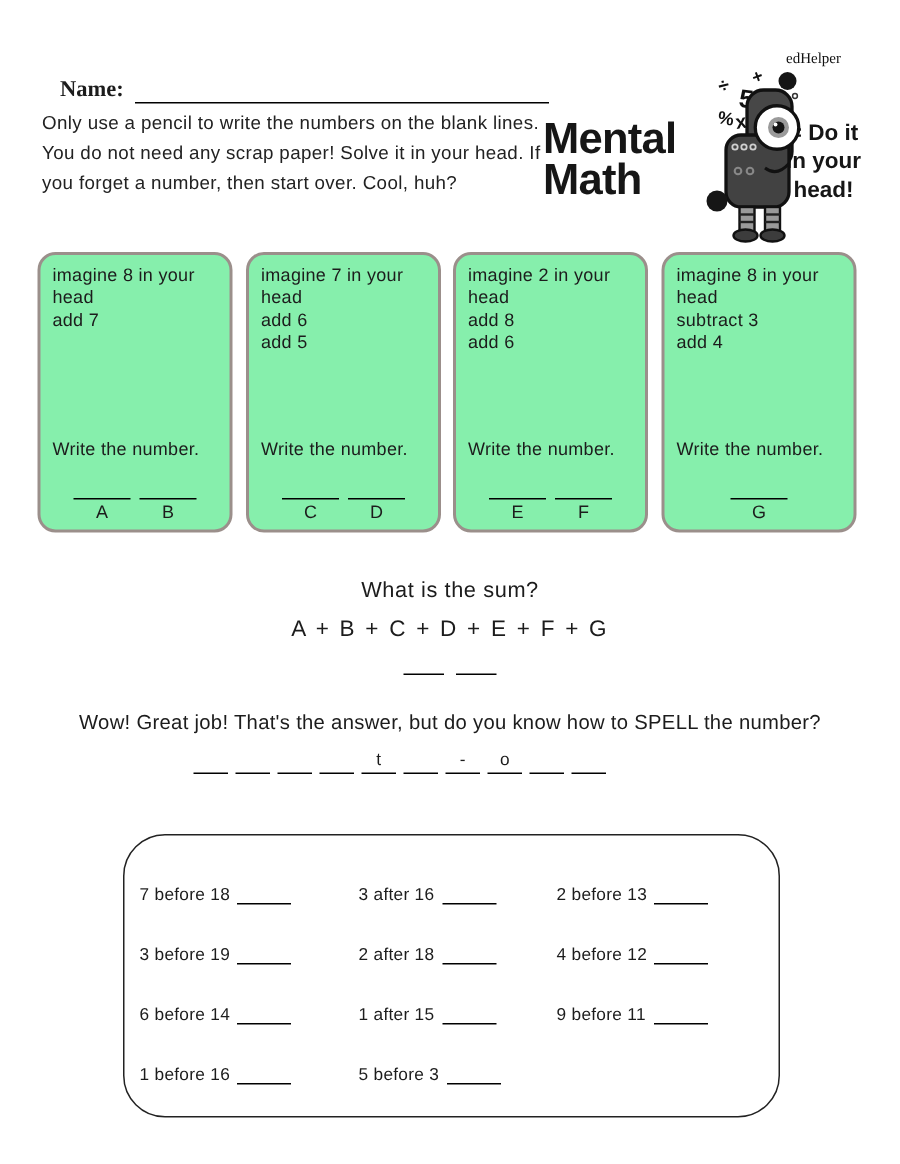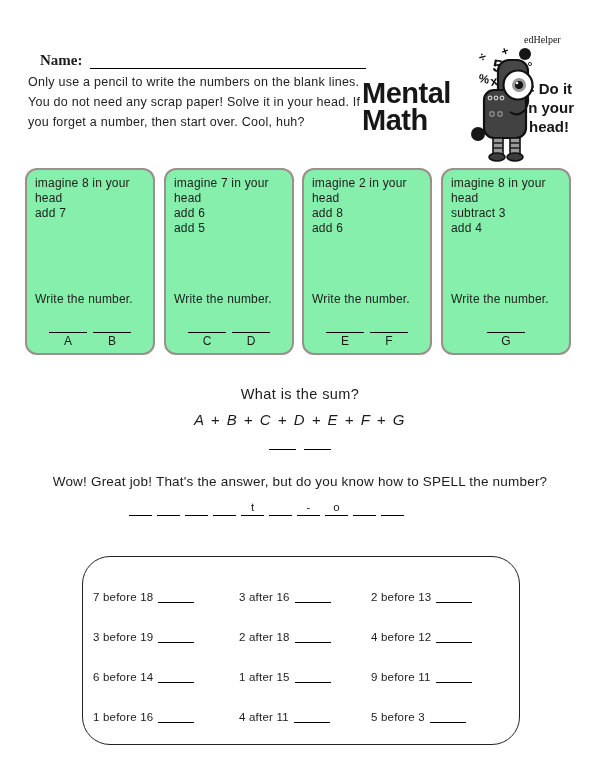--- a/index.html
+++ b/index.html
@@ -31,21 +31,21 @@
   .card-op{}
   .card-write{position:absolute;left:8px;top:122px;font-size:12px;letter-spacing:.2px;}
   .card-blanks{position:absolute;bottom:4px;left:0;right:0;display:flex;justify-content:center;gap:6px;}
   .blank{width:38px;height:15px;border-top:1.5px solid #000;text-align:center;
          font-size:12px;padding-top:1px;}
 
   
   .sum-q{position:absolute;top:386px;left:0;width:600px;text-align:center;
          font-size:14.5px;letter-spacing:.4px;}
   .sum-eq{position:absolute;top:411px;left:0;width:600px;text-align:center;
-          font-size:15px;letter-spacing:1.5px;font-style:italic;}
+          font-size:15px;letter-spacing:1.5px;}
   .sum-blanks{position:absolute;top:438px;left:0;width:600px;display:flex;
               justify-content:center;gap:8px;}
   .sum-blank{width:27px;height:11px;border-bottom:1.8px solid #000;}
 
   
   .spell-prompt{position:absolute;top:474px;left:0;width:600px;text-align:center;
                 font-size:13.5px;letter-spacing:.2px;}
   .spell-slots{position:absolute;top:500px;left:129px;display:flex;gap:5px;}
   .spell-slot{width:23px;height:15px;border-bottom:1.6px solid #000;text-align:center;
               font-size:11.5px;line-height:15px;}
@@ -239,21 +239,17 @@
     <div class="pcell">
         <span>9 before 11</span>
         <span class="pblank"></span>
       </div>
 
     <div class="pcell">
         <span>1 before 16</span>
         <span class="pblank"></span>
       </div>
     <div class="pcell">
-        <span>4 after 11</span>
-        <span class="pblank"></span>
-      </div>
-    <div class="pcell">
         <span>5 before 3</span>
         <span class="pblank"></span>
       </div>
   </div>
 </div>
 
 </body></html>

